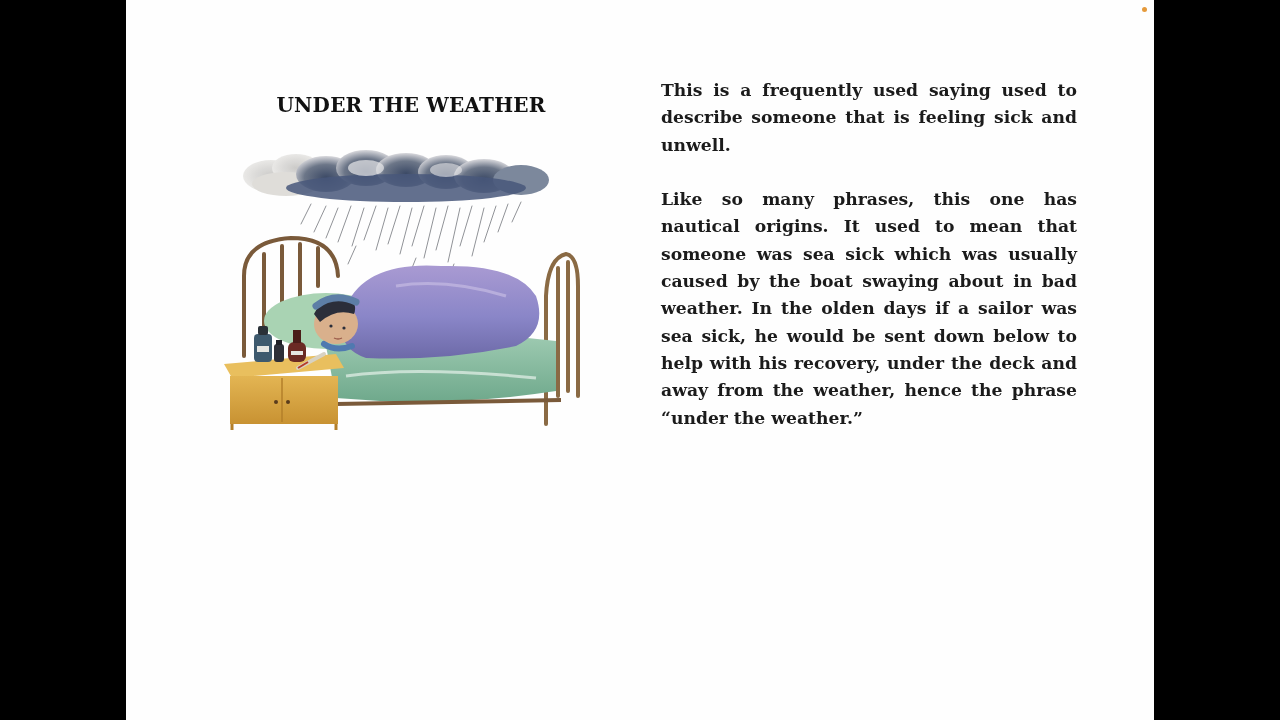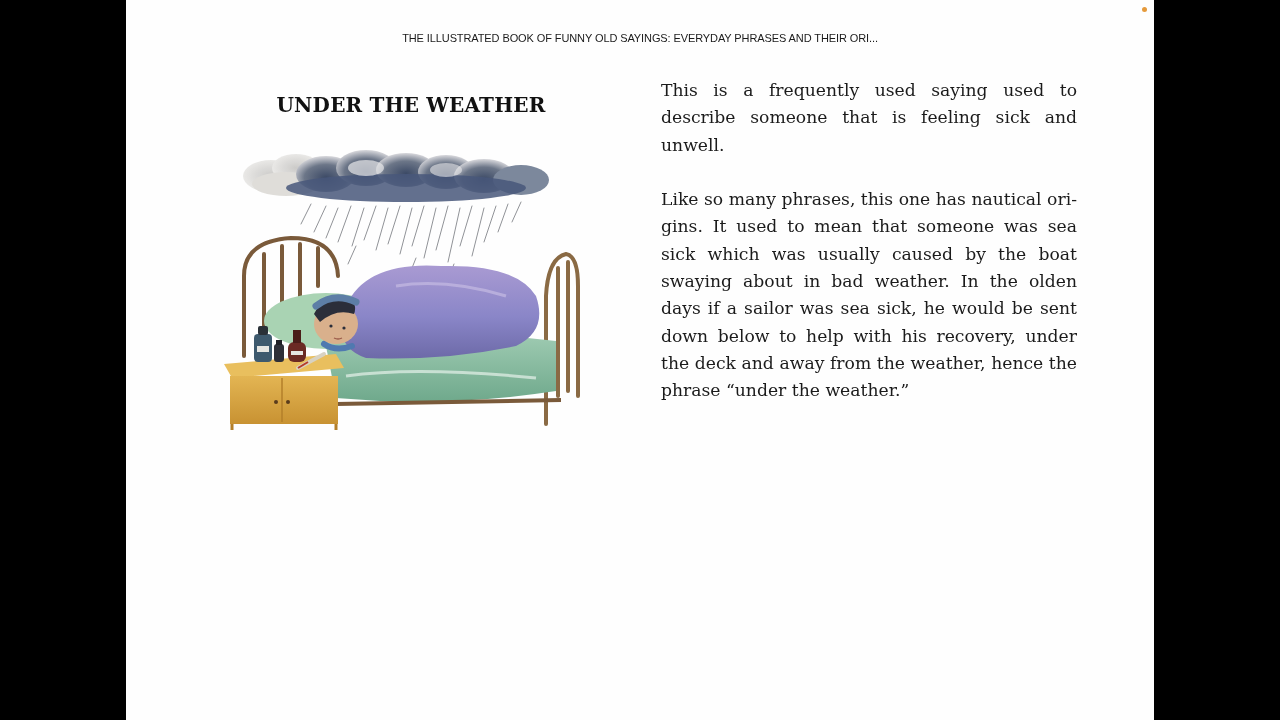--- a/index.html
+++ b/index.html
@@ -75,29 +75,29 @@
       width: 416px;
       font-family: "DejaVu Serif", serif;
       font-size: 17.2px;
       line-height: 27.3px;
       color: #1b1b1b;
     }
     .right-col p {
       margin: 0 0 27.3px 0;
       text-align: justify;
       hyphens: manual;
+      font-weight: bold;
     }
   </style>
 </head>
 <body>
 
 <div class="viewer">
   <div class="page">
 
-    <div class="running-header">THE ILLUSTRATED BOOK OF FUNNY OLD SAYINGS: EVERYDAY PHRASES AND THEIR ORI...</div>
 
     <div class="progress-dot"></div>
 
     <div class="left-col">
       <h1 class="title">UNDER THE WEATHER</h1>
 
       <div class="illustration">
         <svg width="390" height="285" viewBox="0 0 390 285" xmlns="http://www.w3.org/2000/svg">
           <defs>
             <radialGradient id="cloudDark" cx="50%" cy="60%" r="60%">

